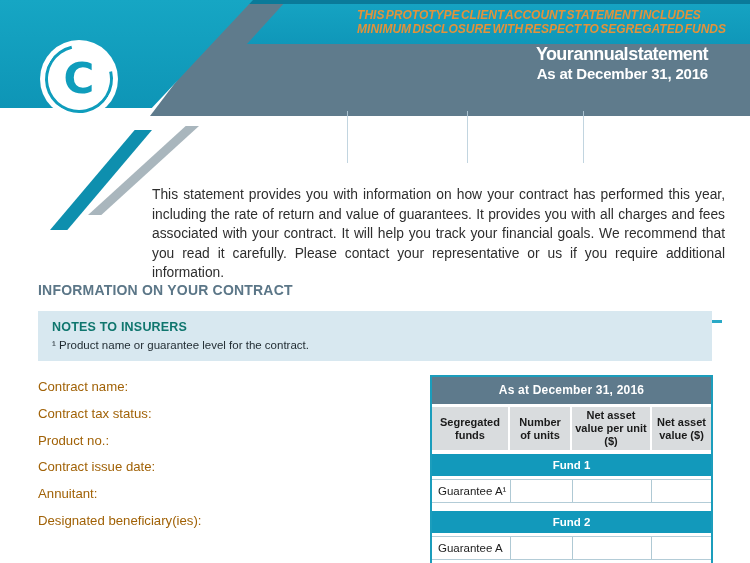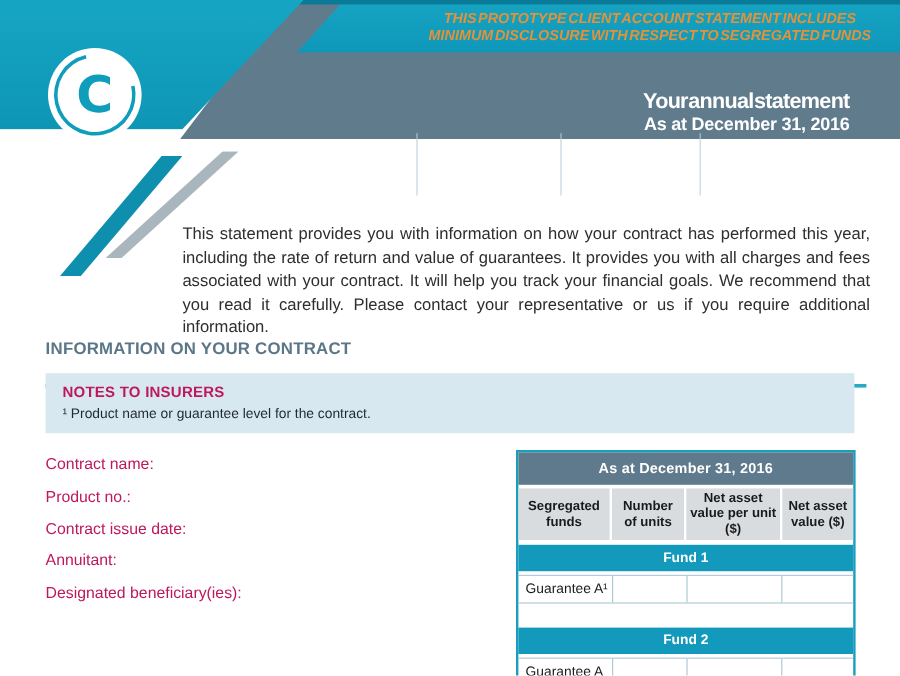--- a/index.html
+++ b/index.html
@@ -48,27 +48,27 @@
     border:3px solid #0f9dbc; border-top-color:transparent;
     transform:rotate(32deg);
   }
   .logo-letter {
     font-family:"DejaVu Sans", sans-serif; font-weight:bold;
     font-size:42px; color:#0f9dbc; line-height:1;
   }
 
   
   .disclaimer {
-    top:9px; right:24px; text-align:center;
+    top:9px; right:24px; text-align:left;
     font-size:12px; line-height:13.5px; font-weight:bold; font-style:italic;
     color:#e3923a; letter-spacing:0; word-spacing:-2px;
   }
 
   
-  .hdr-text { top:74px; right:42px; text-align:right; color:#ffffff; }
+  .hdr-text { top:44px; right:42px; text-align:right; color:#ffffff; }
   .hdr-title { font-size:18px; font-weight:bold; letter-spacing:-0.6px; word-spacing:-4px; line-height:21px; }
   .hdr-sub   { font-size:15px; font-weight:bold; letter-spacing:-0.2px; line-height:18px; }
 
   
   .nav { left:225px; top:104px; width:525px; height:66px; display:flex; align-items:center; color:#ffffff; }
   .nav-cell { display:flex; align-items:center; justify-content:center; text-align:center; height:100%; padding:0 6px; }
   .nav-name { width:123px; font-size:13px; font-weight:bold; letter-spacing:0.3px; }
   .nav-c2 { width:119px; } .nav-c3 { width:116px; } .nav-c4 { width:167px; }
   .nav-small { font-size:12px; font-weight:bold; line-height:14px; }
   .nav-div { width:1px; height:52px; background:#b7ceda; opacity:0.85; align-self:center; }
@@ -84,26 +84,26 @@
     left:38px; top:282px; width:684px;
     font-size:14px; font-weight:bold; color:#5b7687; letter-spacing:0.2px;
     border-bottom:3px solid #2aa9c6; padding-bottom:22px;
   }
 
   
   .notes {
     left:38px; top:311px; width:674px; background:#d8e8f0;
     padding:9px 14px 10px 14px;
   }
-  .notes-title { font-size:12.5px; font-weight:bold; color:#be185d; letter-spacing:0.2px; }
+  .notes-title { font-size:12.5px; font-weight:bold; color:#0f766e; letter-spacing:0.2px; }
   .notes-text  { font-size:11.5px; color:#1f2a30; margin-top:5px; }
 
   
   .fields { left:38px; top:379px; }
-  .field { height:26.8px; font-size:13.2px; color:#be185d; }
+  .field { height:26.8px; font-size:13.2px; color:#a16207; }
 
   
   .tbl {
     left:430px; top:375px; width:283px; background:#ffffff;
     border:2px solid #1b9dbc;
   }
   .tbl-caption {
     height:27px; line-height:27px; background:#5e7a8c; color:#ffffff;
     font-size:12px; font-weight:bold; text-align:center; letter-spacing:0.2px;
   }
@@ -112,21 +112,21 @@
     background:#d9dcde; color:#1a1a1a; font-size:11px; font-weight:bold;
     display:flex; align-items:center; justify-content:center; text-align:center;
     line-height:13px; padding:2px 3px;
   }
   .th1 { width:78px; border-right:2px solid #ffffff; }
   .th2 { width:62px; border-right:2px solid #ffffff; }
   .th3 { width:80px; border-right:2px solid #ffffff; }
   .th4 { width:59px; }
   .fund-band {
     height:22px; line-height:22px; background:#1299bb; color:#ffffff;
-    font-size:11.5px; font-weight:bold; text-align:center; margin-top:20px;
+    font-size:11.5px; font-weight:bold; text-align:center; margin-top:8px;
   }
   .fund-band.first { margin-top:4px; }
   .data-row { display:flex; height:24px; margin-top:3px; margin-bottom:3px; border-top:1px solid #b3ccd7; border-bottom:1px solid #b3ccd7; }
   .td { height:100%; }
   .td1 { width:80px; font-size:11.5px; line-height:22px; padding-left:6px; border-right:1px solid #afc9d4; }
   .td2 { width:62px; border-right:1px solid #afc9d4; }
   .td3 { width:80px; border-right:1px solid #afc9d4; }
   .td4 { width:59px; }
   .band-partial { height:10px; background:#1299bb; margin-top:2px; }
 </style>
@@ -169,20 +169,21 @@
 
 <div class="abs section-head">INFORMATION ON YOUR CONTRACT</div>
 
 <div class="abs notes">
   <div class="notes-title">NOTES TO INSURERS</div>
   <div class="notes-text">¹ Product name or guarantee level for the contract.</div>
 </div>
 
 <div class="abs fields">
   <div class="field">Contract name:</div>
+  <div class="field">Contract tax status:</div>
   <div class="field">Product no.:</div>
   <div class="field">Contract issue date:</div>
   <div class="field">Annuitant:</div>
   <div class="field">Designated beneficiary(ies):</div>
 </div>
 
 <div class="abs tbl">
   <div class="tbl-caption">As at December 31, 2016</div>
   <div class="tbl-headrow">
     <div class="tbl-th th1">Segregated funds</div>

